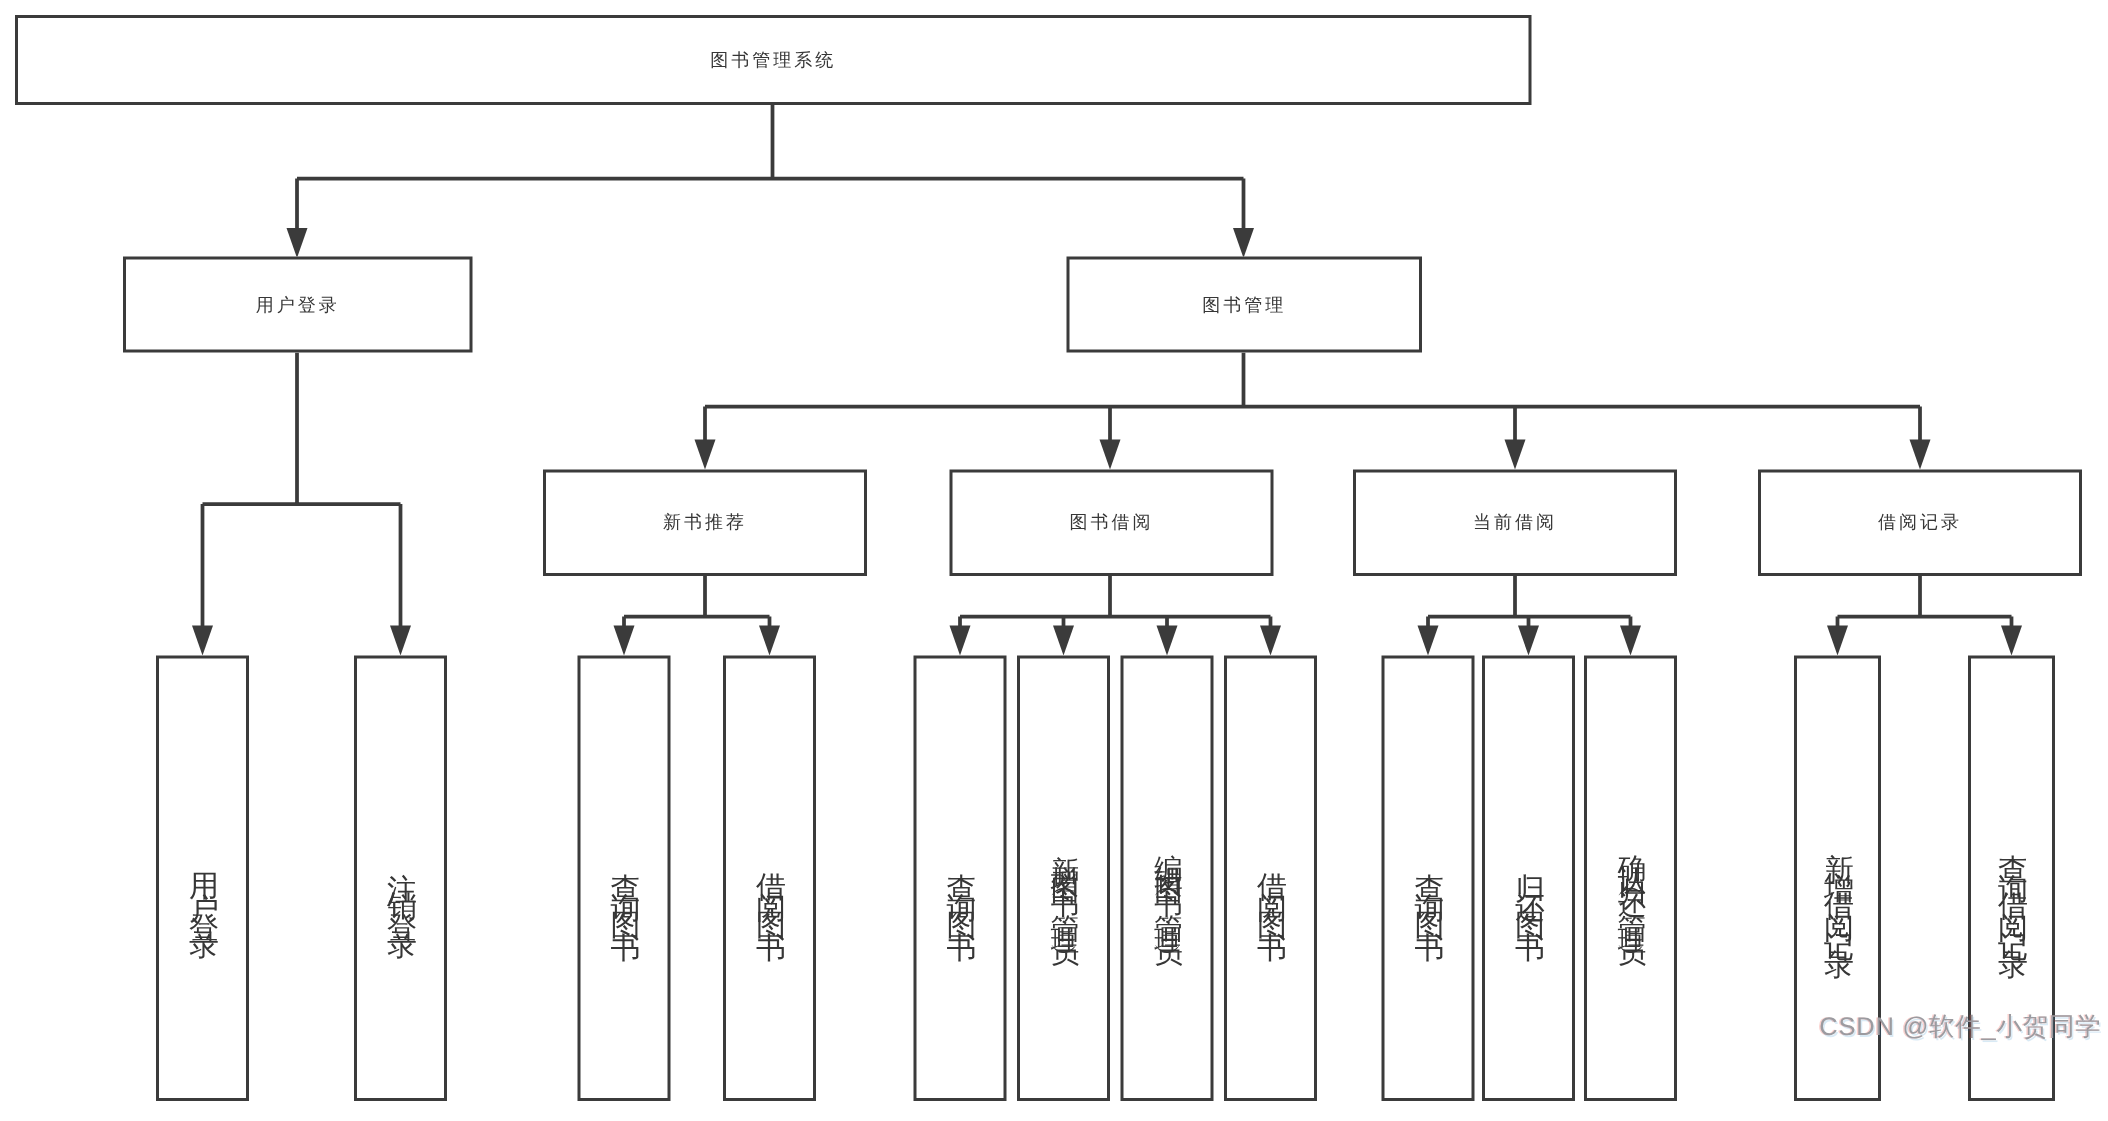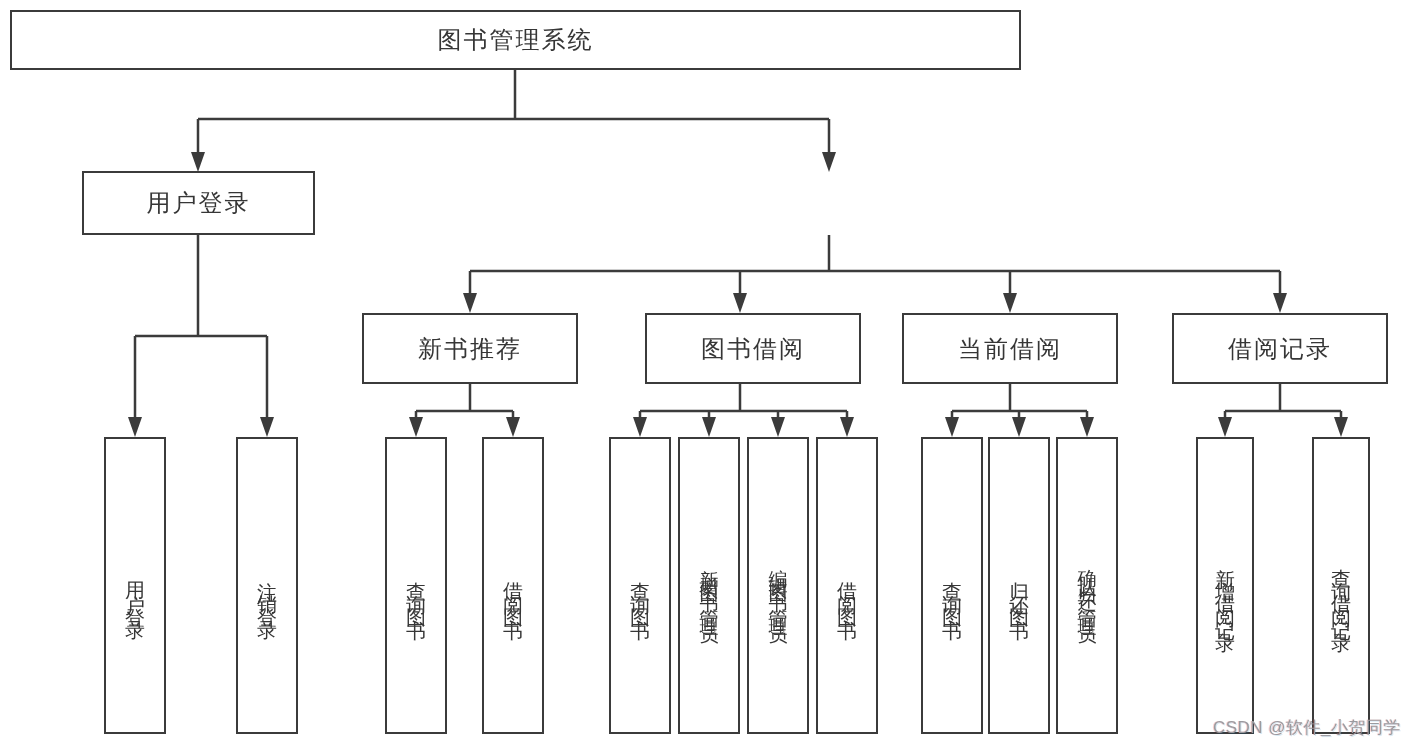--- a/index.html
+++ b/index.html
@@ -16,41 +16,41 @@
   }
   .connectors{position:absolute; left:0; top:0; width:1405px; height:747px;}
   .connectors path{stroke:var(--line); stroke-width:2.5; fill:none;}
   .connectors polygon{fill:var(--line); stroke:none;}
   .box{
     position:absolute; box-sizing:border-box;
     border:2.5px solid var(--line); background:var(--box-fill);
     display:flex; align-items:center; justify-content:center;
     color:var(--text);
   }
-  .hbox{font-size:24px; letter-spacing:2px;}
+  .hbox{font-size:12px; letter-spacing:2px;}
   .root{left:10px; top:10px; width:1011px; height:60px;}
   .l2a{left:82px;  top:171px; width:233px; height:64px;}
   .l2b{left:711px; top:171px; width:237px; height:64px;}
   .l3{top:313px; width:216px; height:71px;}
-  .l3a{left:362px;} .l3b{left:633px;margin-left:12px;} .l3c{left:902px;} .l3d{left:1172px;}
+  .l3a{left:362px;} .l3b{left:633px;} .l3c{left:902px;} .l3d{left:1172px;}
   .leaf{top:437px; width:62px; height:297px;}
   .leaf span{
     writing-mode:vertical-rl; text-orientation:mixed;
     font-size:20px; letter-spacing:13px; line-height:1.05;
     display:block; padding-top:13px;
   }
   .leaf.tight span{font-size:19px; letter-spacing:8px; padding-top:8px;}
   .leaf.narrow{width:58px;}
   .p1{left:104px;} .p2{left:236px;}
   .p3{left:385px;} .p4{left:482px;}
   .p5{left:609px;} .p6{left:678px;} .p7{left:747px;} .p8{left:816px;}
   .p9{left:921px;} .p10{left:988px;} .p11{left:1056px;}
   .p12{left:1196px;} .p13{left:1312px;}
   .watermark{
-    position:absolute; right:4px; top:716px;
+    position:absolute; right:4px; top:673px;
     font-size:17px; letter-spacing:0.5px; color:var(--watermark);
     text-shadow:-1px 0 0 rgba(234,51,35,0.22), 1px 1px 0 rgba(0,113,188,0.15);
     white-space:nowrap;
   }
 </style>
 </head>
 <body>
 
 <div class="stage">
 
@@ -97,20 +97,23 @@
     </g>
   </svg>
 
   <div class="box hbox root">
     <span>图书管理系统</span>
   </div>
 
   <div class="box hbox l2a">
     <span>用户登录</span>
   </div>
+  <div class="box hbox l2b">
+    <span>图书管理</span>
+  </div>
 
   <div class="box hbox l3 l3a">
     <span>新书推荐</span>
   </div>
   <div class="box hbox l3 l3b">
     <span>图书借阅</span>
   </div>
   <div class="box hbox l3 l3d">
     <span>借阅记录</span>
   </div>

